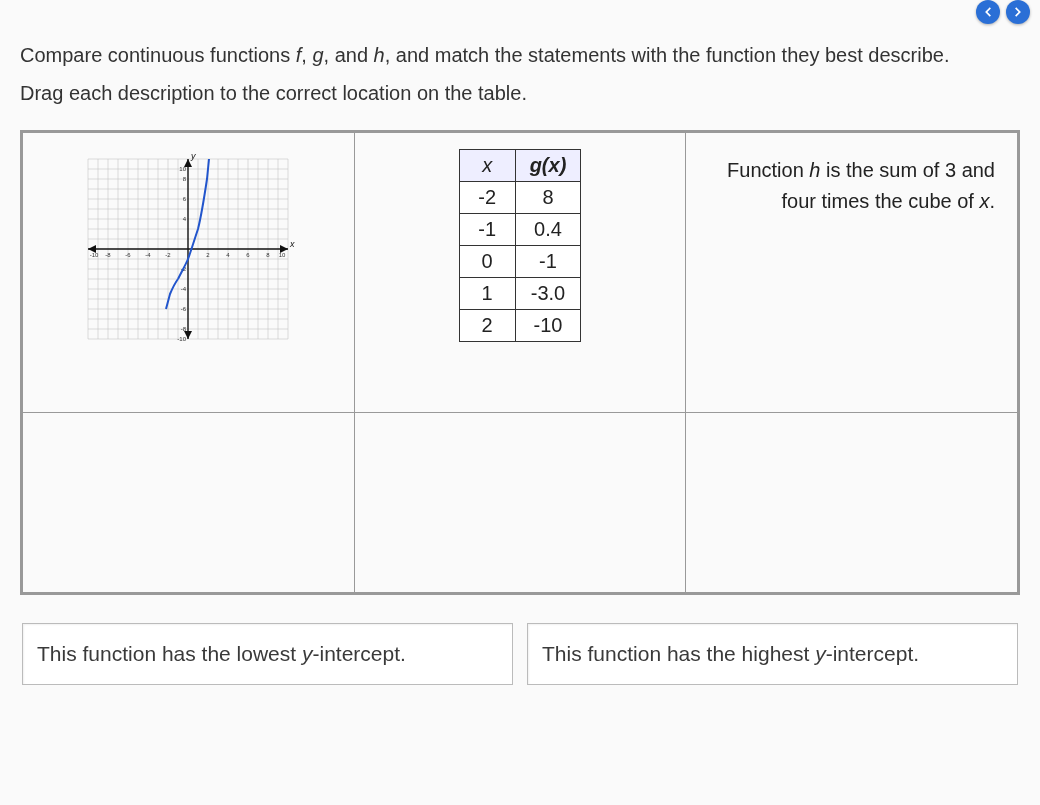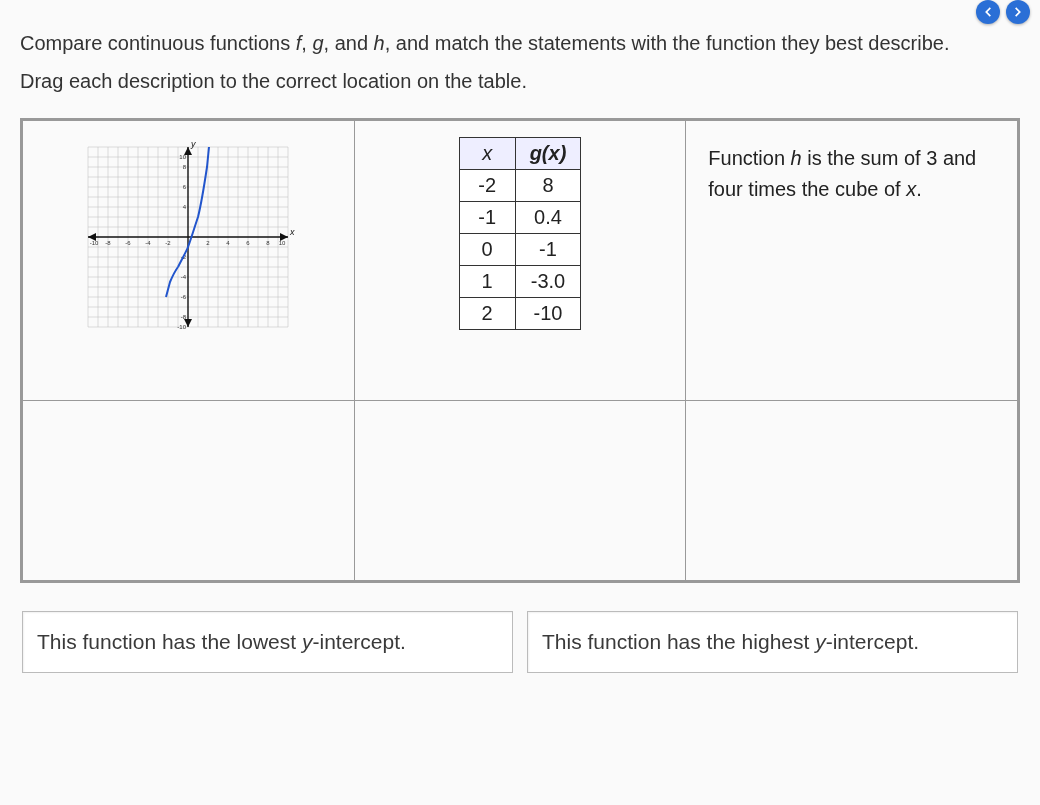--- a/index.html
+++ b/index.html
@@ -29,21 +29,21 @@
     width:24px; height:24px; border-radius:50%;
     background:#2a6fd6;
     display:flex; align-items:center; justify-content:center;
     box-shadow: 0 1px 3px rgba(0,0,0,.3);
   }
   .nav-circle svg { width:14px; height:14px; fill:#fff; }
   .prompt {
     font-size: 20px;
     line-height: 1.9;
     color: #333;
-    margin-top:6px;
+    margin-top:18px;
     margin-bottom: 18px;
     font-weight: 400;
   }
   .prompt em, .prompt span.var { font-style: italic; }
   .grid-outer {
     border: 2px solid #999;
     border-bottom-width:2px;
     width:100%;
     margin-bottom: 28px;
   }
@@ -85,20 +85,21 @@
     background:#eef;
   }
   .data-table th.header-g {
     font-style: italic;
     font-weight: bold;
   }
   .h-desc {
     font-size: 20px;
     line-height:1.55;
     padding: 6px 4px 0 4px;
+    text-align: right;
   }
   .h-desc .var { font-style: italic; }
   .drag-row {
     display:flex;
     gap:14px;
     justify-content: space-between;
     padding: 0 2px;
   }
   .drag-card {
     flex:1;

